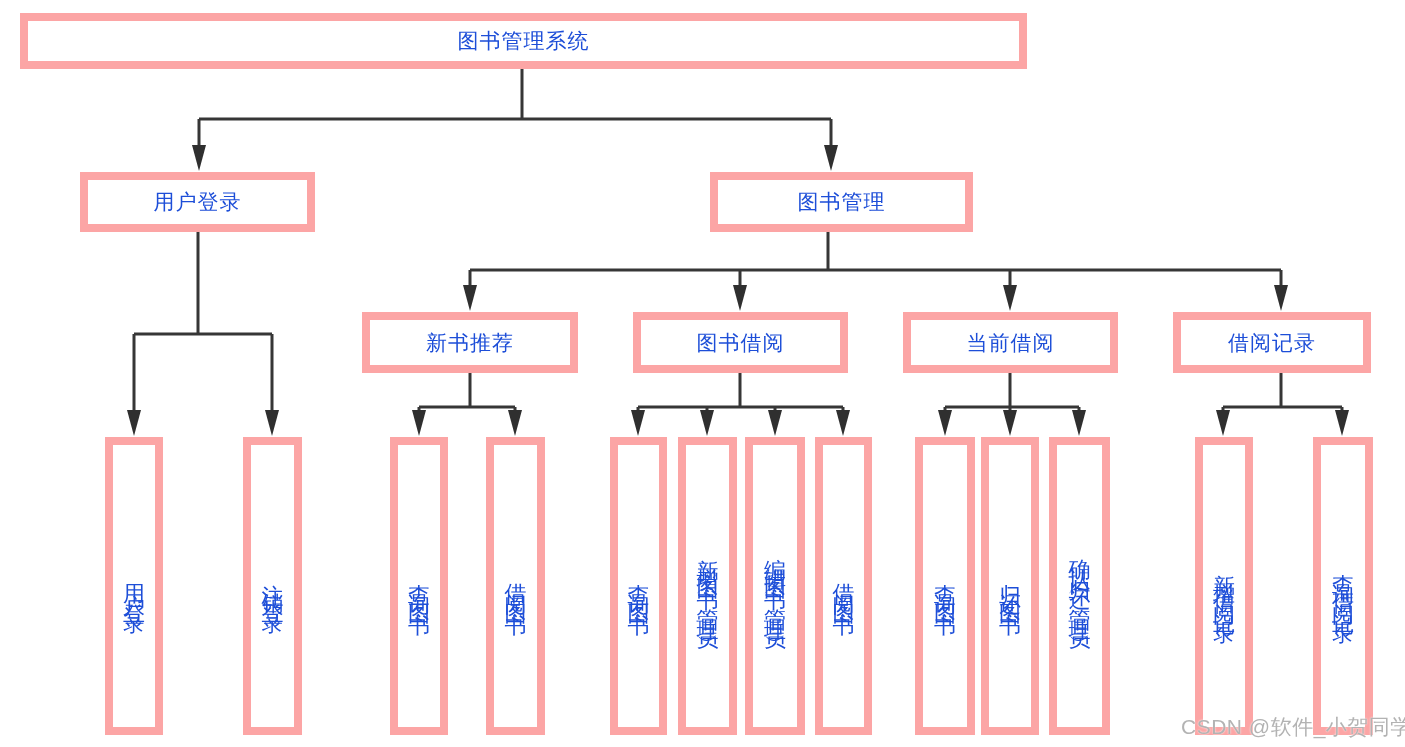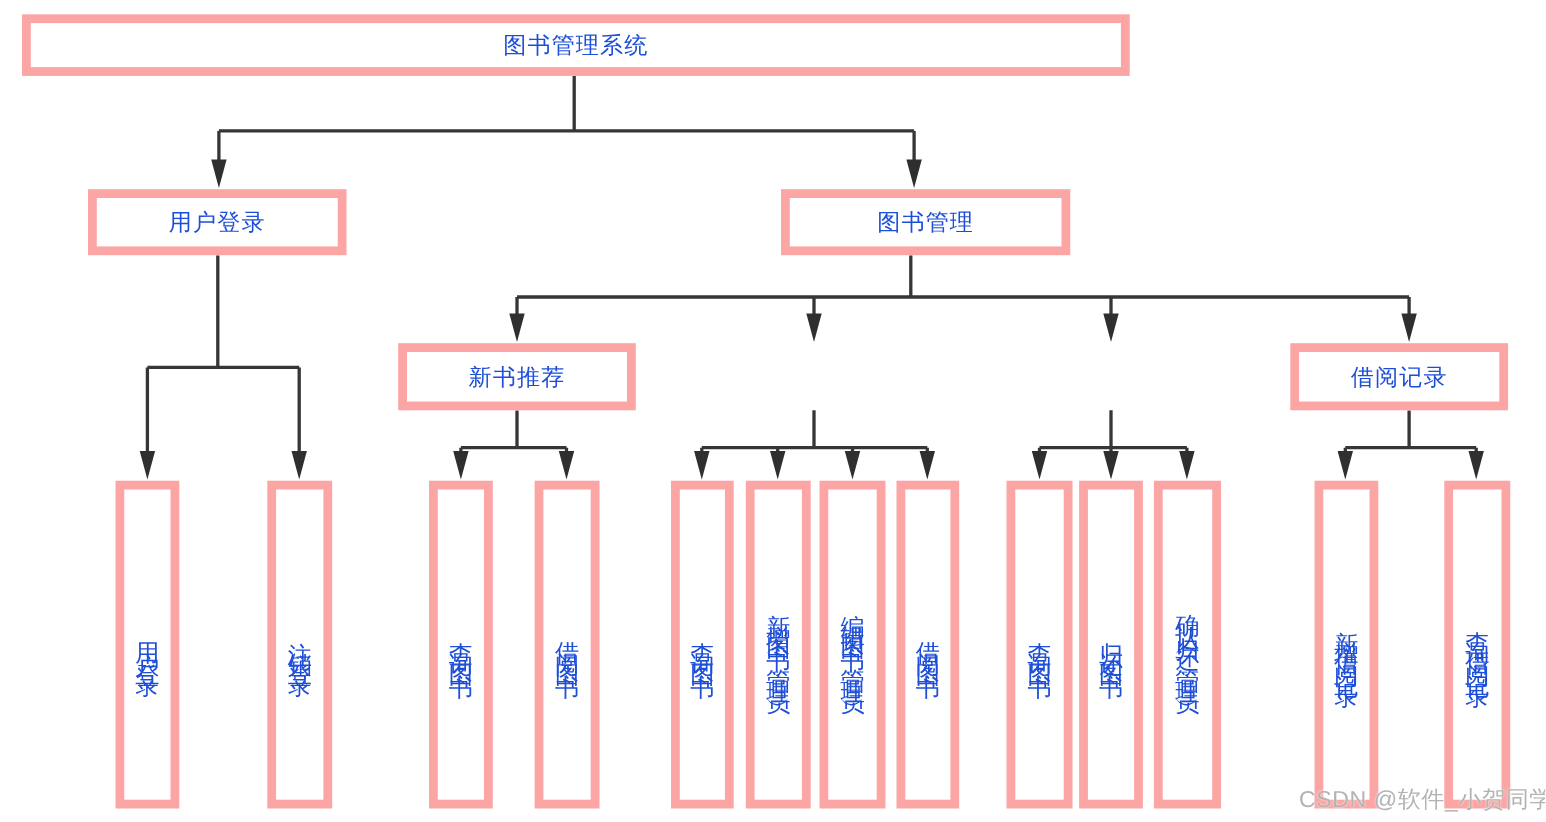--- a/index.html
+++ b/index.html
@@ -87,20 +87,22 @@
       <polygon points="1335,410 1349,410 1342,436"></polygon>
     </g>
   </svg>
 
   <div class="box hbox" style="left:20px;top:13px;width:1007px;height:56px;">图书管理系统</div>
 
   <div class="box hbox" style="left:80px;top:172px;width:235px;height:60px;">用户登录</div>
   <div class="box hbox" style="left:710px;top:172px;width:263px;height:60px;">图书管理</div>
 
   <div class="box hbox" style="left:362px;top:312px;width:216px;height:61px;">新书推荐</div>
+  <div class="box hbox" style="left:633px;top:312px;width:215px;height:61px;">图书借阅</div>
+  <div class="box hbox" style="left:903px;top:312px;width:215px;height:61px;">当前借阅</div>
   <div class="box hbox" style="left:1173px;top:312px;width:198px;height:61px;">借阅记录</div>
 
   <div class="box vbox" style="left:105px;top:437px;width:58px;height:298px;">用户登录</div>
   <div class="box vbox" style="left:243px;top:437px;width:59px;height:298px;">注销登录</div>
 
   <div class="box vbox" style="left:390px;top:437px;width:58px;height:298px;">查询图书</div>
   <div class="box vbox" style="left:486px;top:437px;width:59px;height:298px;">借阅图书</div>
 
   <div class="box vbox" style="left:610px;top:437px;width:57px;height:298px;">查询图书</div>
   <div class="box vbox" style="left:678px;top:437px;width:59px;height:298px;">新增图书（管理员）</div>

